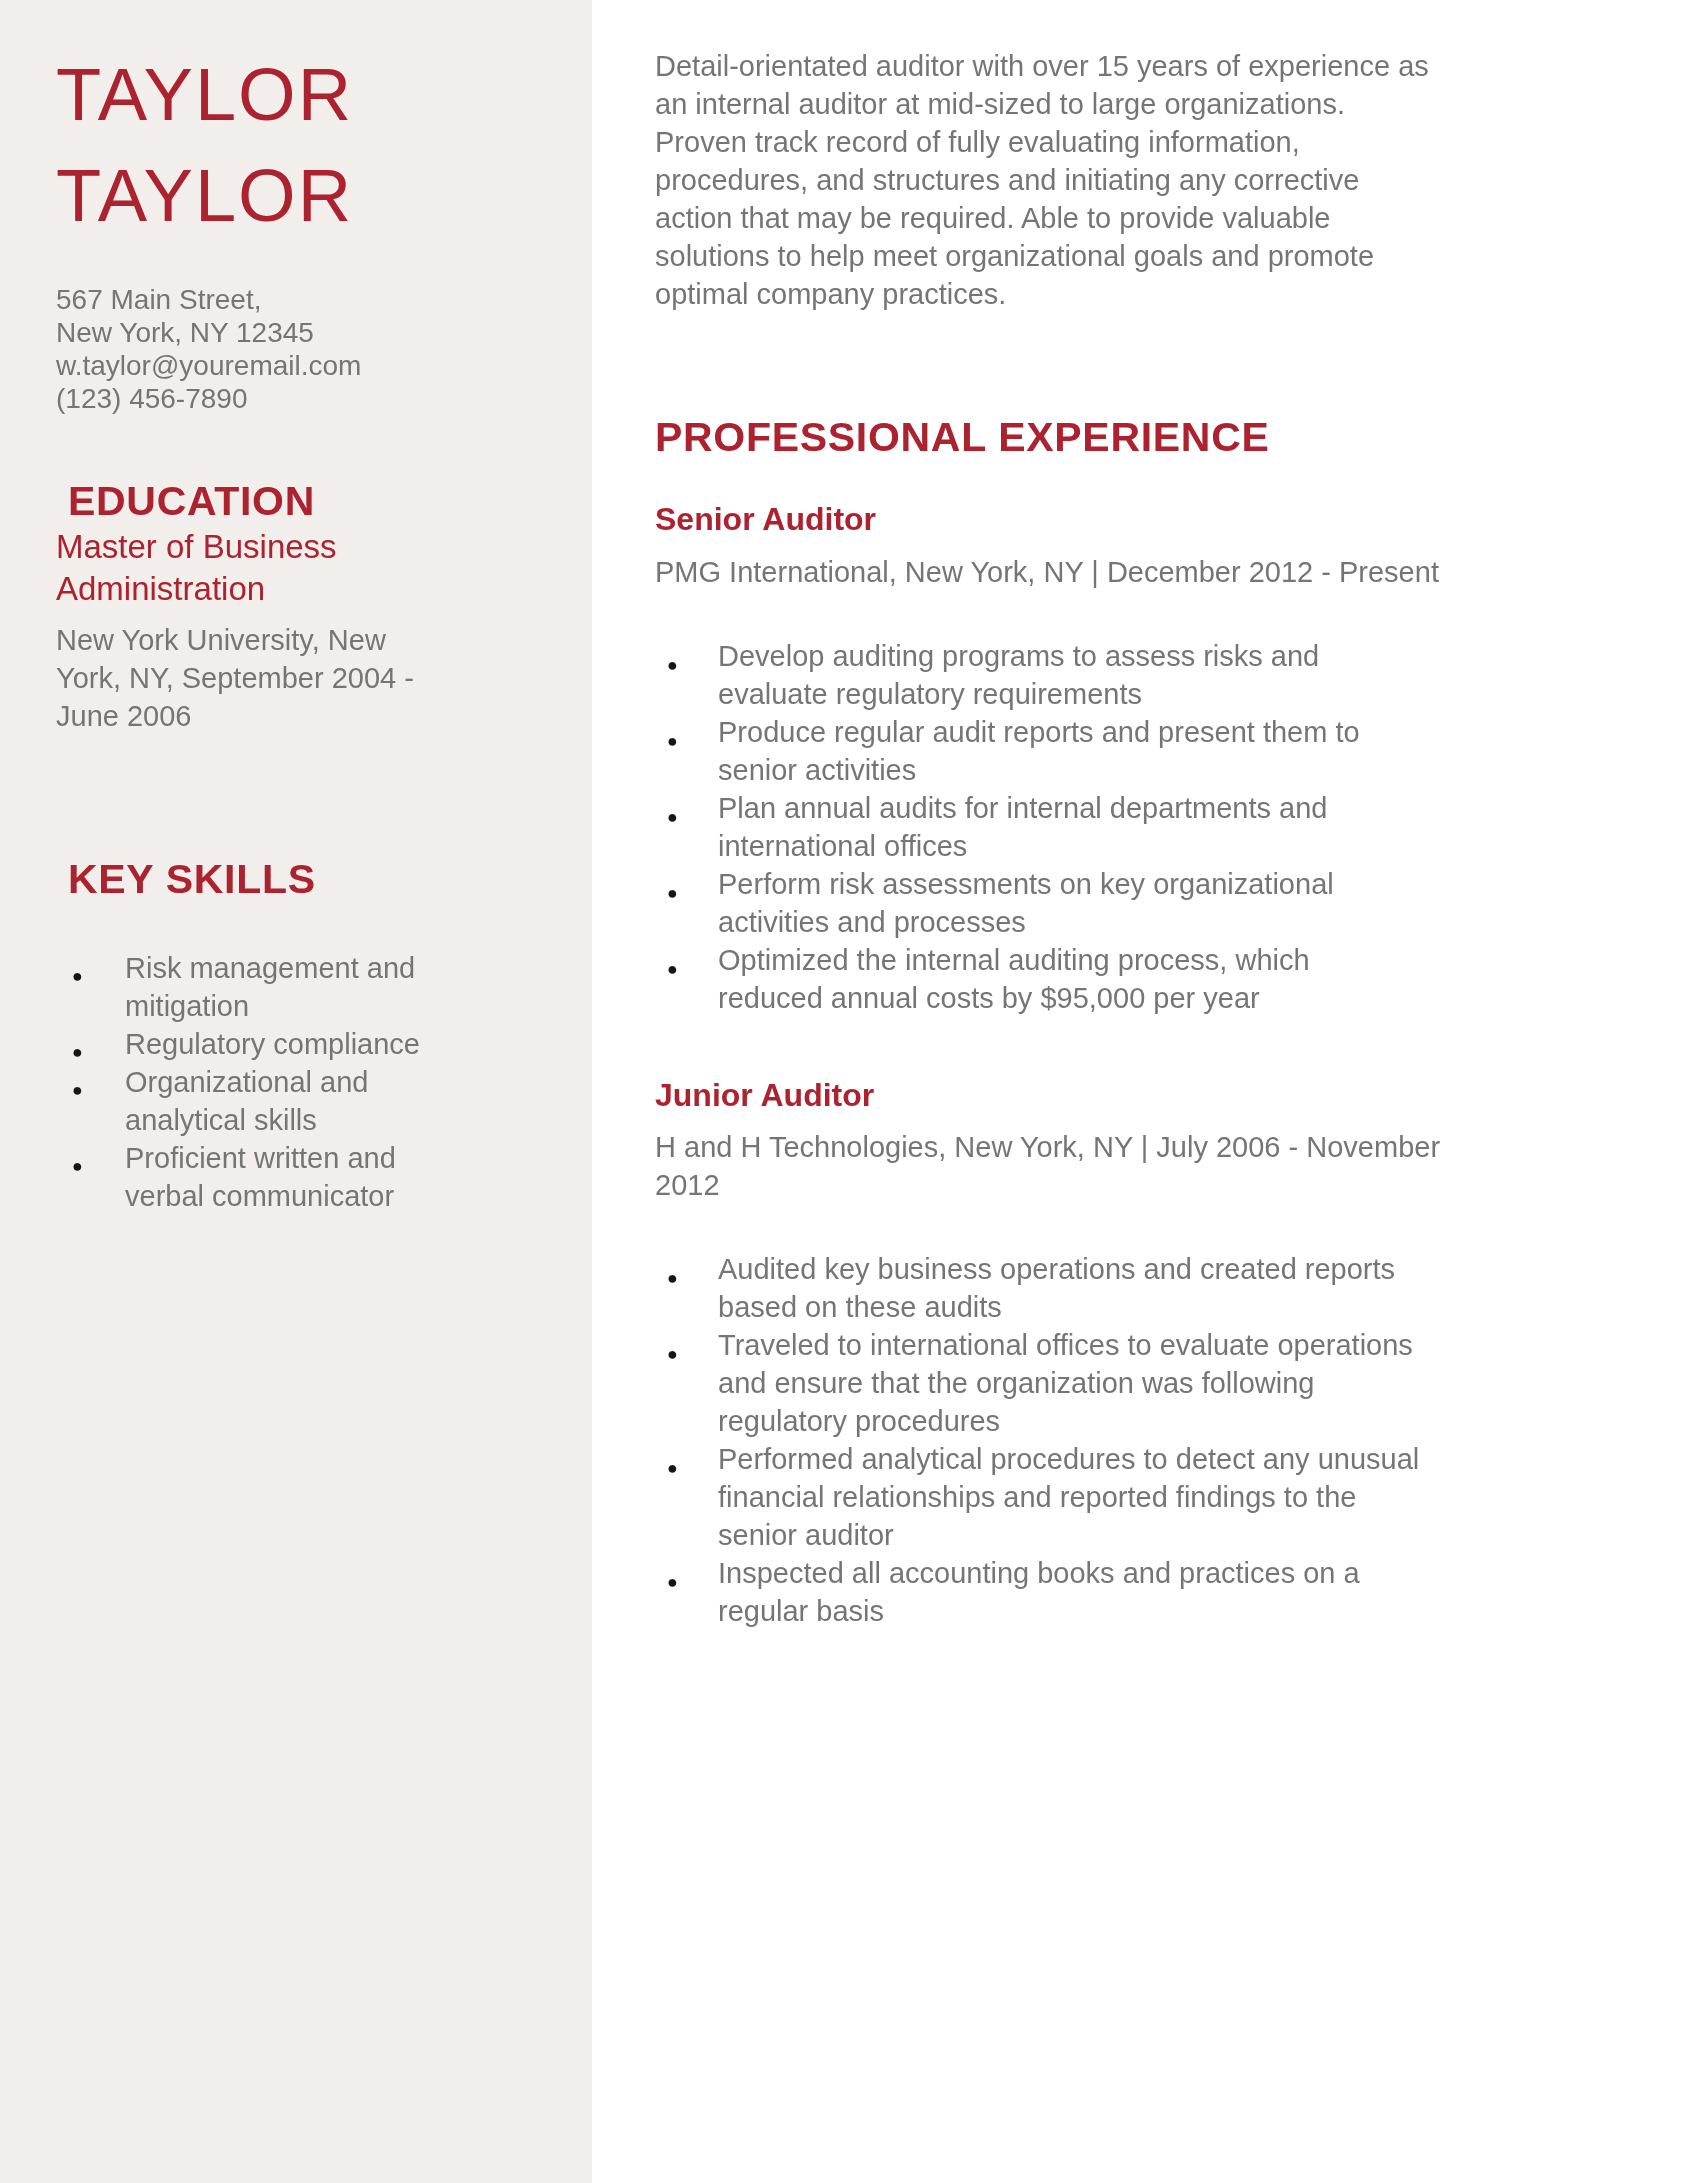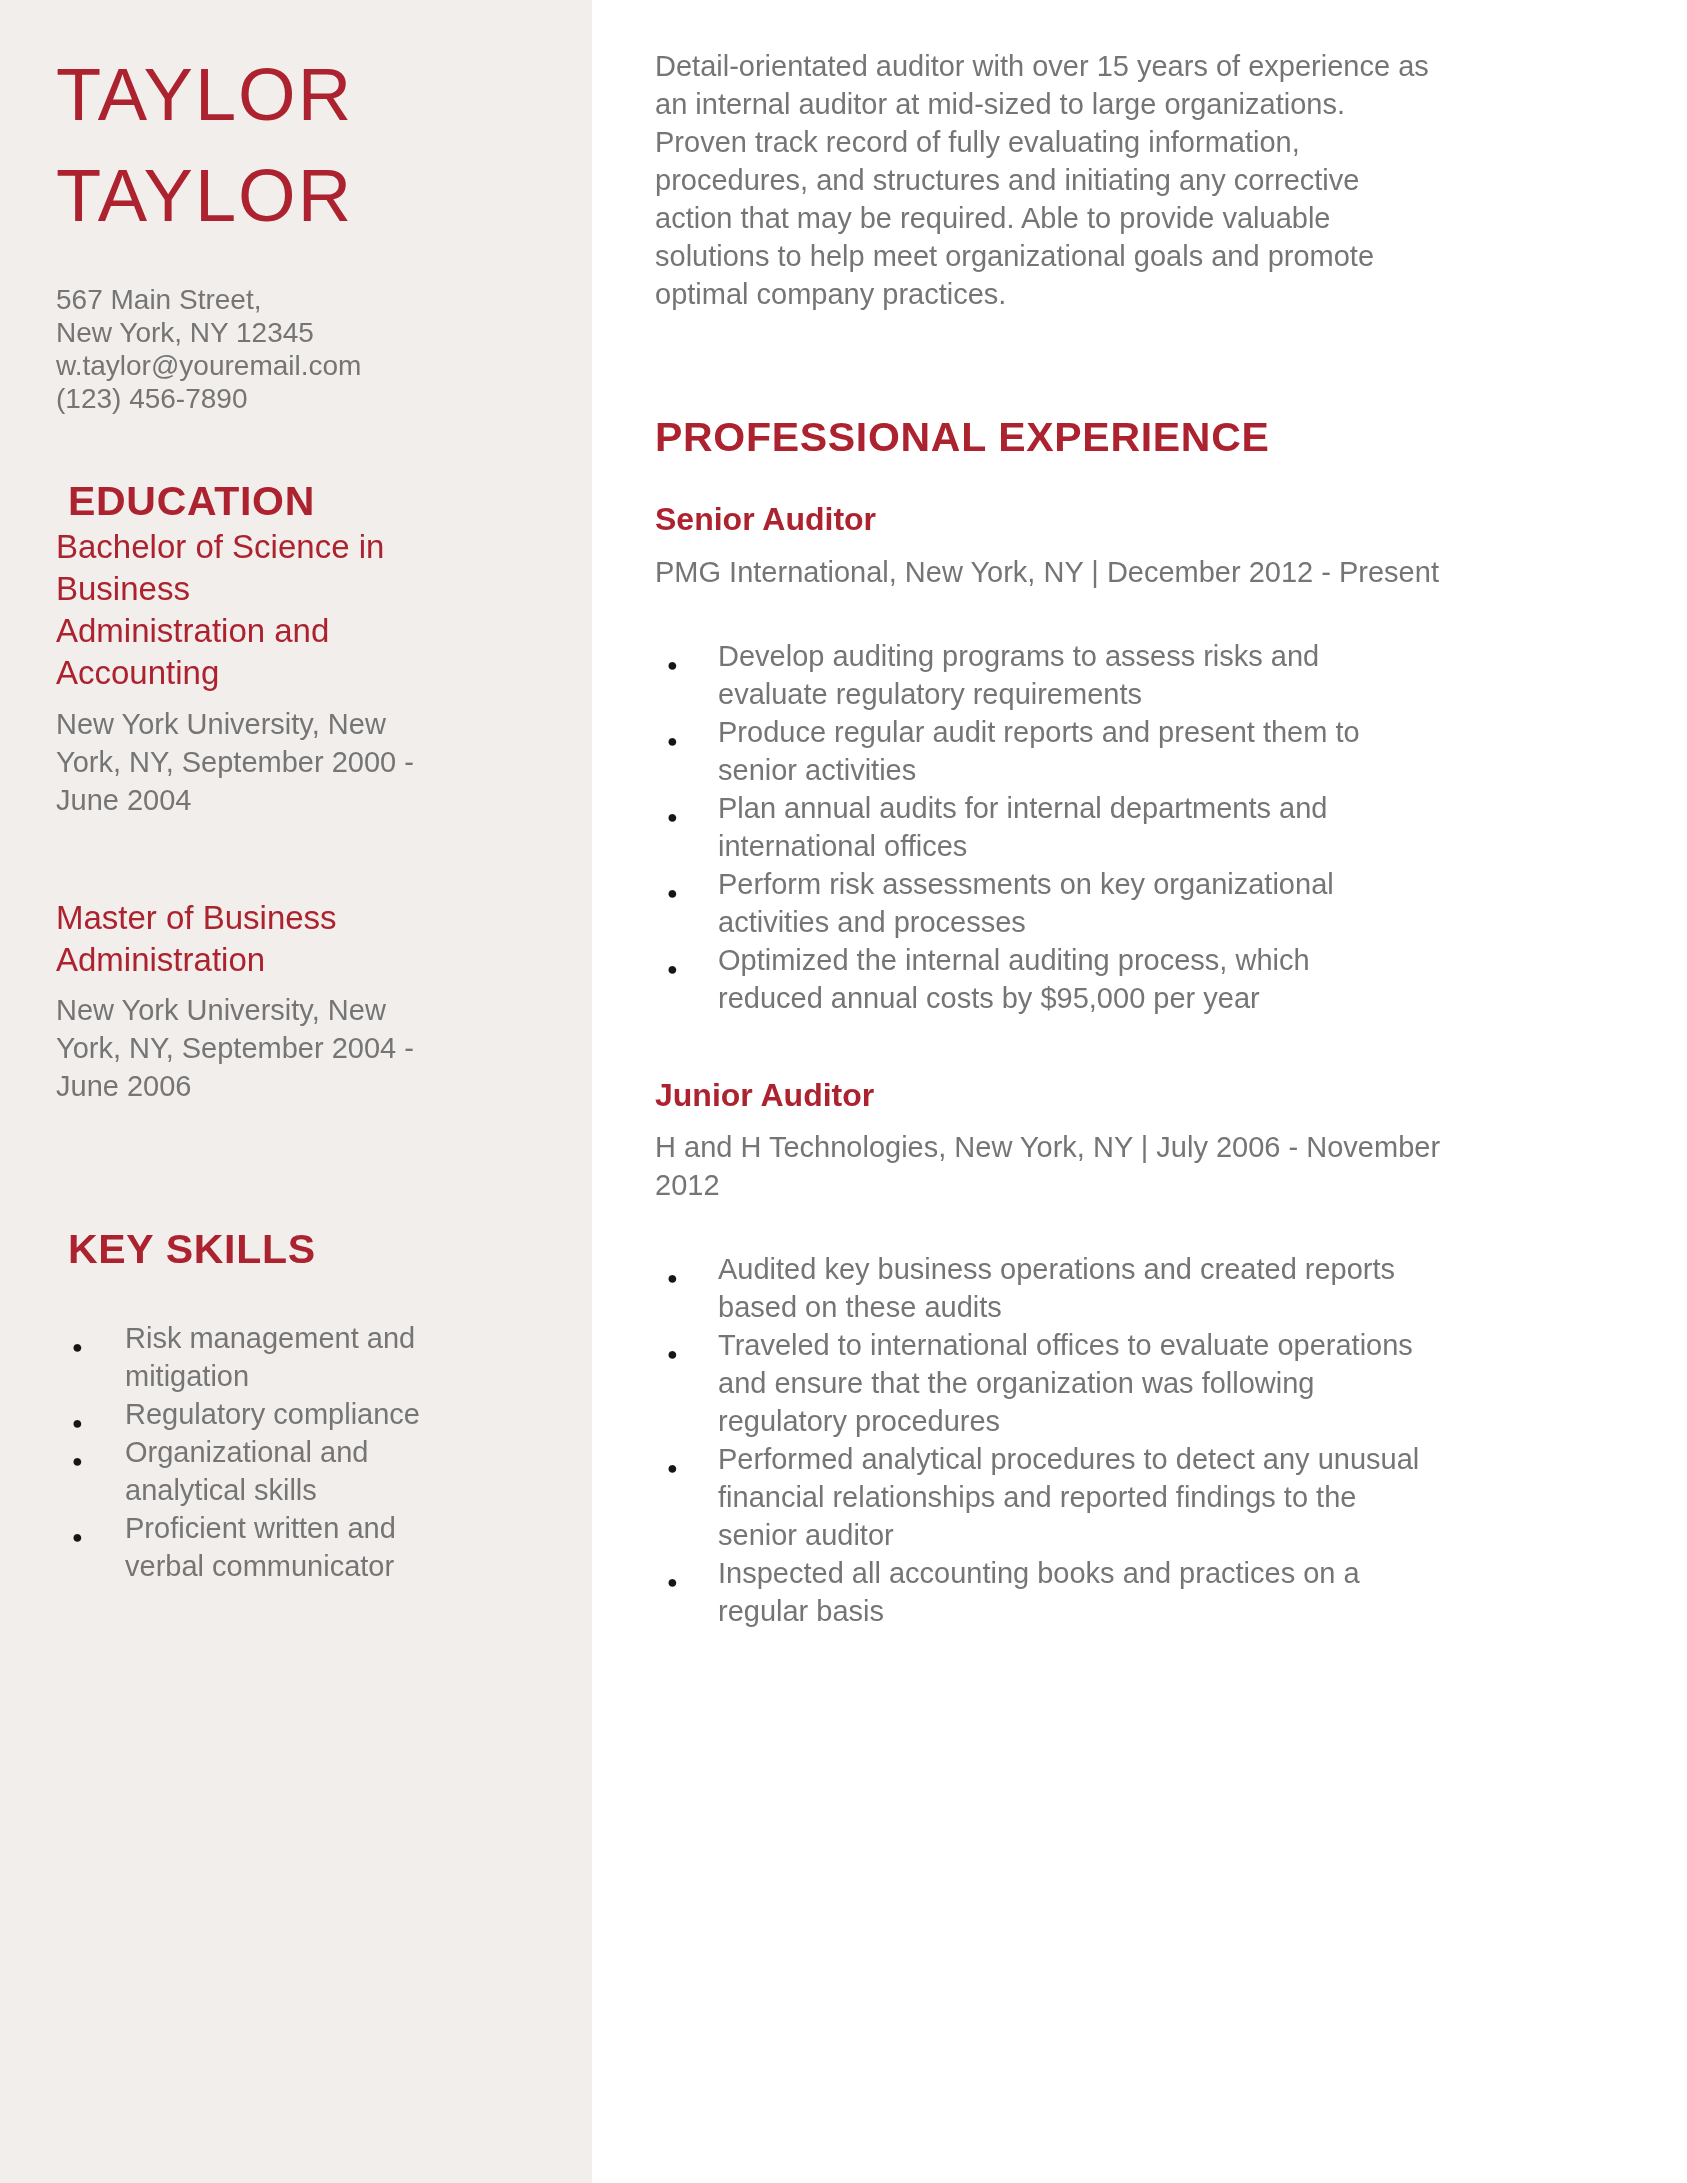--- a/index.html
+++ b/index.html
@@ -162,24 +162,20 @@
 
     <div class="contact">
       <div>567 Main Street,</div>
       <div>New York, NY 12345</div>
       <div>w.taylor@youremail.com</div>
       <div>(123) 456-7890</div>
     </div>
 
     <h2 class="side-heading education-heading">EDUCATION</h2>
 
-    <div class="edu-entry">
-      <h3 class="degree">Bachelor of Science in Business Administration and Accounting</h3>
-      <p class="detail">New York University, New York, NY, September 2000 - June 2004</p>
-    </div>
 
     <div class="edu-entry">
       <h3 class="degree">Master of Business Administration</h3>
       <p class="detail">New York University, New York, NY, September 2004 - June 2006</p>
     </div>
 
     <h2 class="side-heading skills-heading">KEY SKILLS</h2>
 
     <ul class="skills-list">
       <li>Risk management and mitigation</li>

